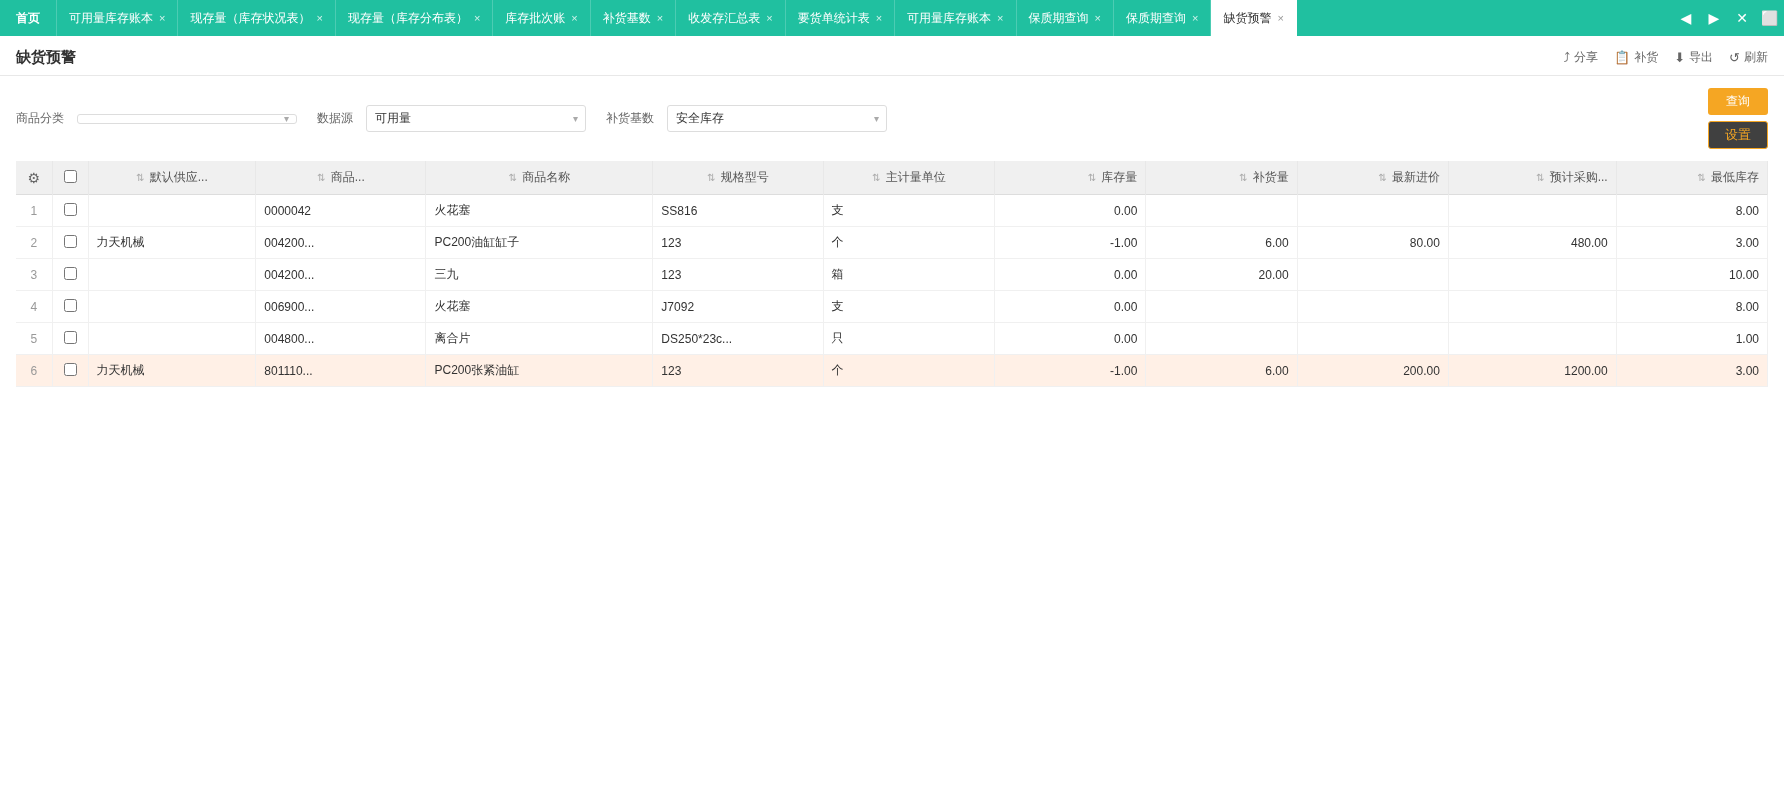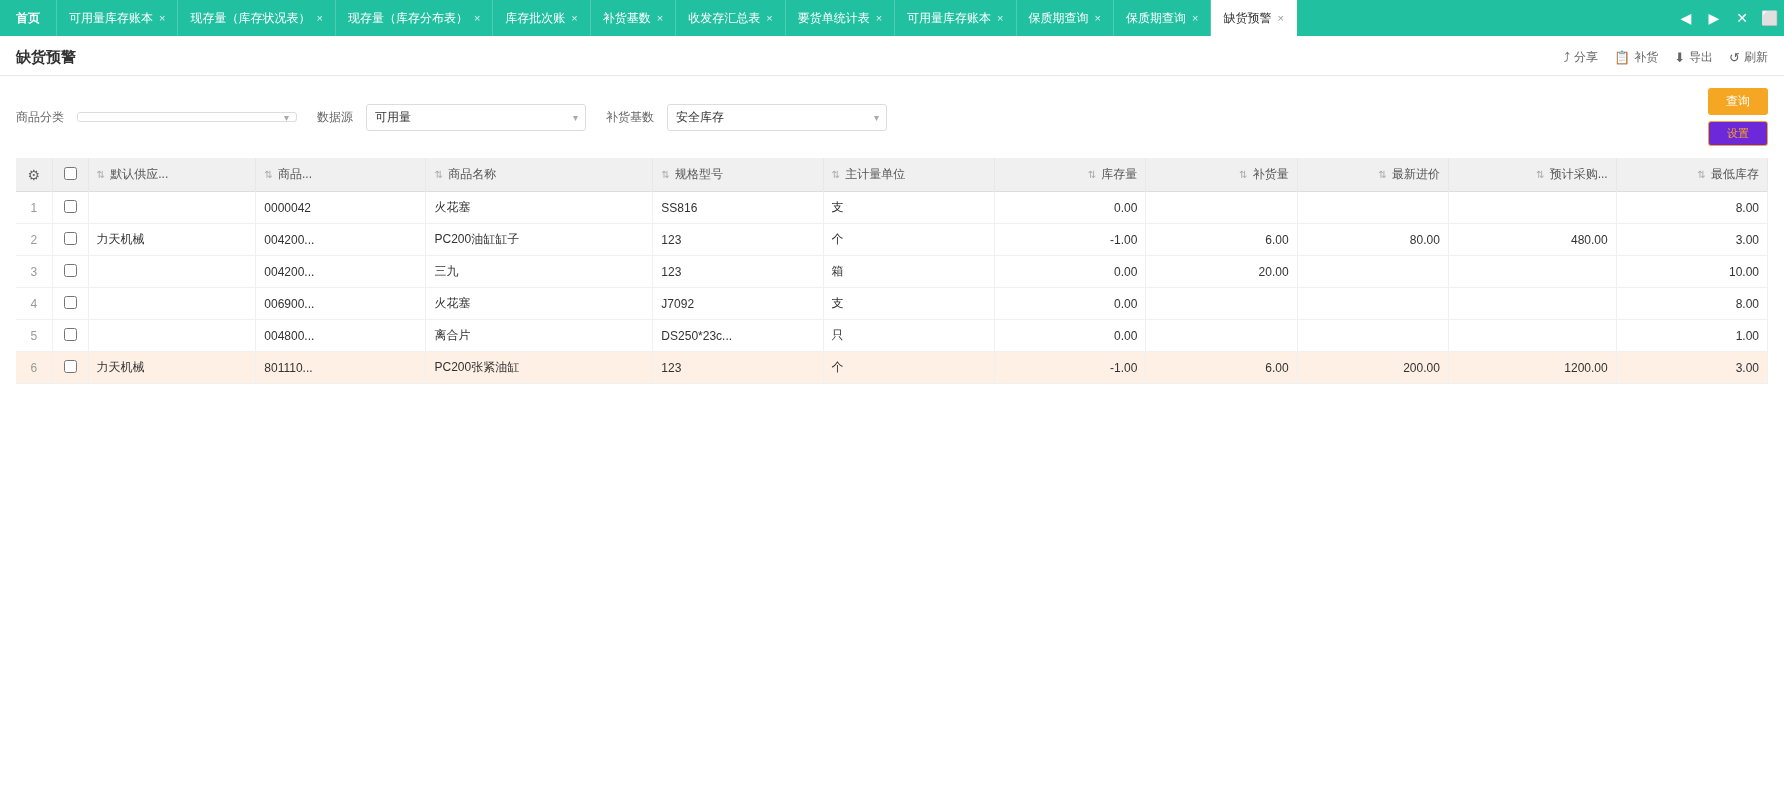--- a/index.html
+++ b/index.html
@@ -145,27 +145,27 @@
       background: #f5a623;
       color: #fff;
       border: none;
       border-radius: 3px;
       padding: 5px 18px;
       cursor: pointer;
       font-size: 12px;
       margin-left: auto;
     }
     .btn-settings {
-      background: #6d28d9;
+      background: #404040;
       color: #f5a623;
       border: 1px solid #f5a623;
       border-radius: 3px;
       padding: 4px 14px;
       cursor: pointer;
-      font-size: 11px;
+      font-size: 13px;
     }
     .filter-actions {
       display: flex;
       flex-direction: column;
       gap: 6px;
       margin-left: auto;
     }
 
     
     .table-container {
@@ -176,21 +176,21 @@
       width: 100%;
       border-collapse: collapse;
       font-size: 12px;
     }
     thead tr {
       background: #f0f0f0;
       border-bottom: 1px solid #ddd;
     }
     thead th {
       padding: 8px 8px;
-      text-align: left;
+      text-align: center;
       color: #555;
       font-weight: normal;
       border-right: 1px solid #e8e8e8;
       white-space: nowrap;
       position: relative;
     }
     thead th .sort-icon {
       color: #aaa;
       margin-right: 2px;
       font-size: 10px;

